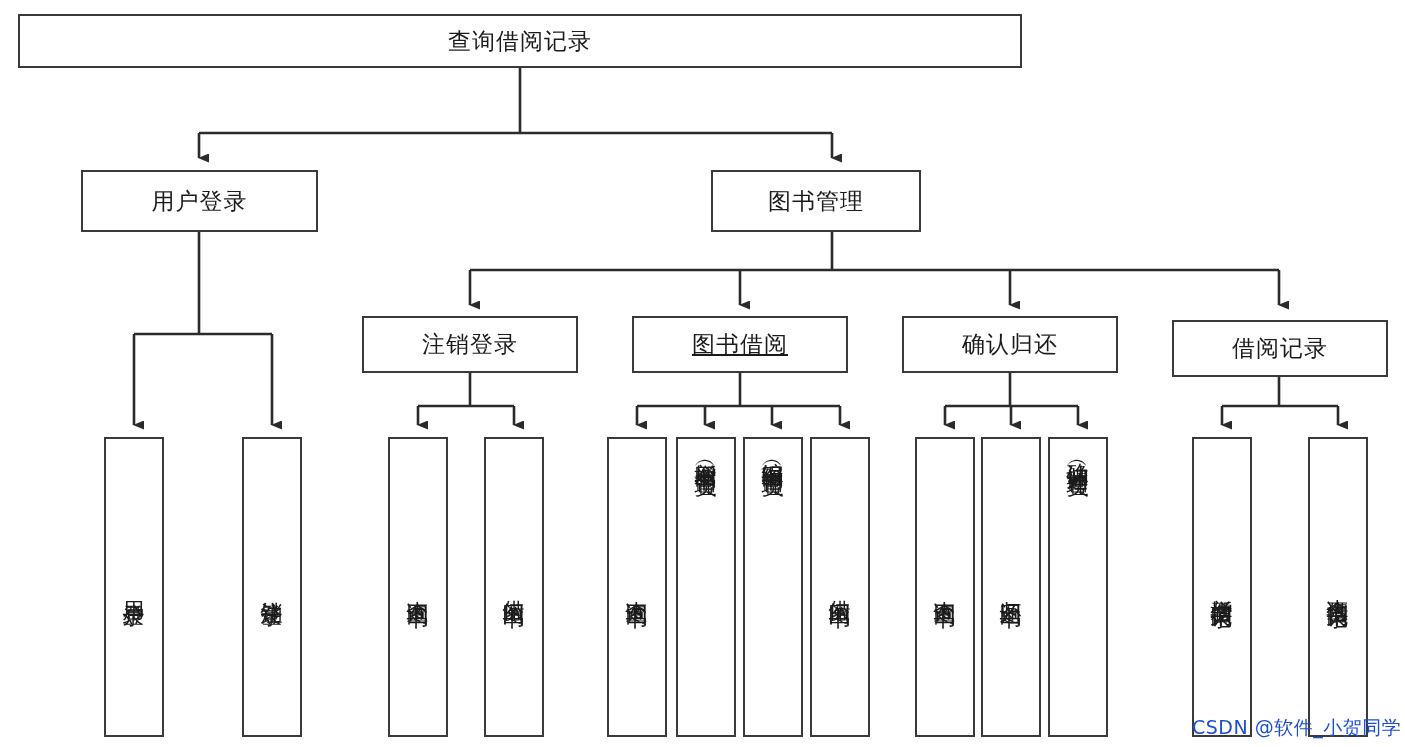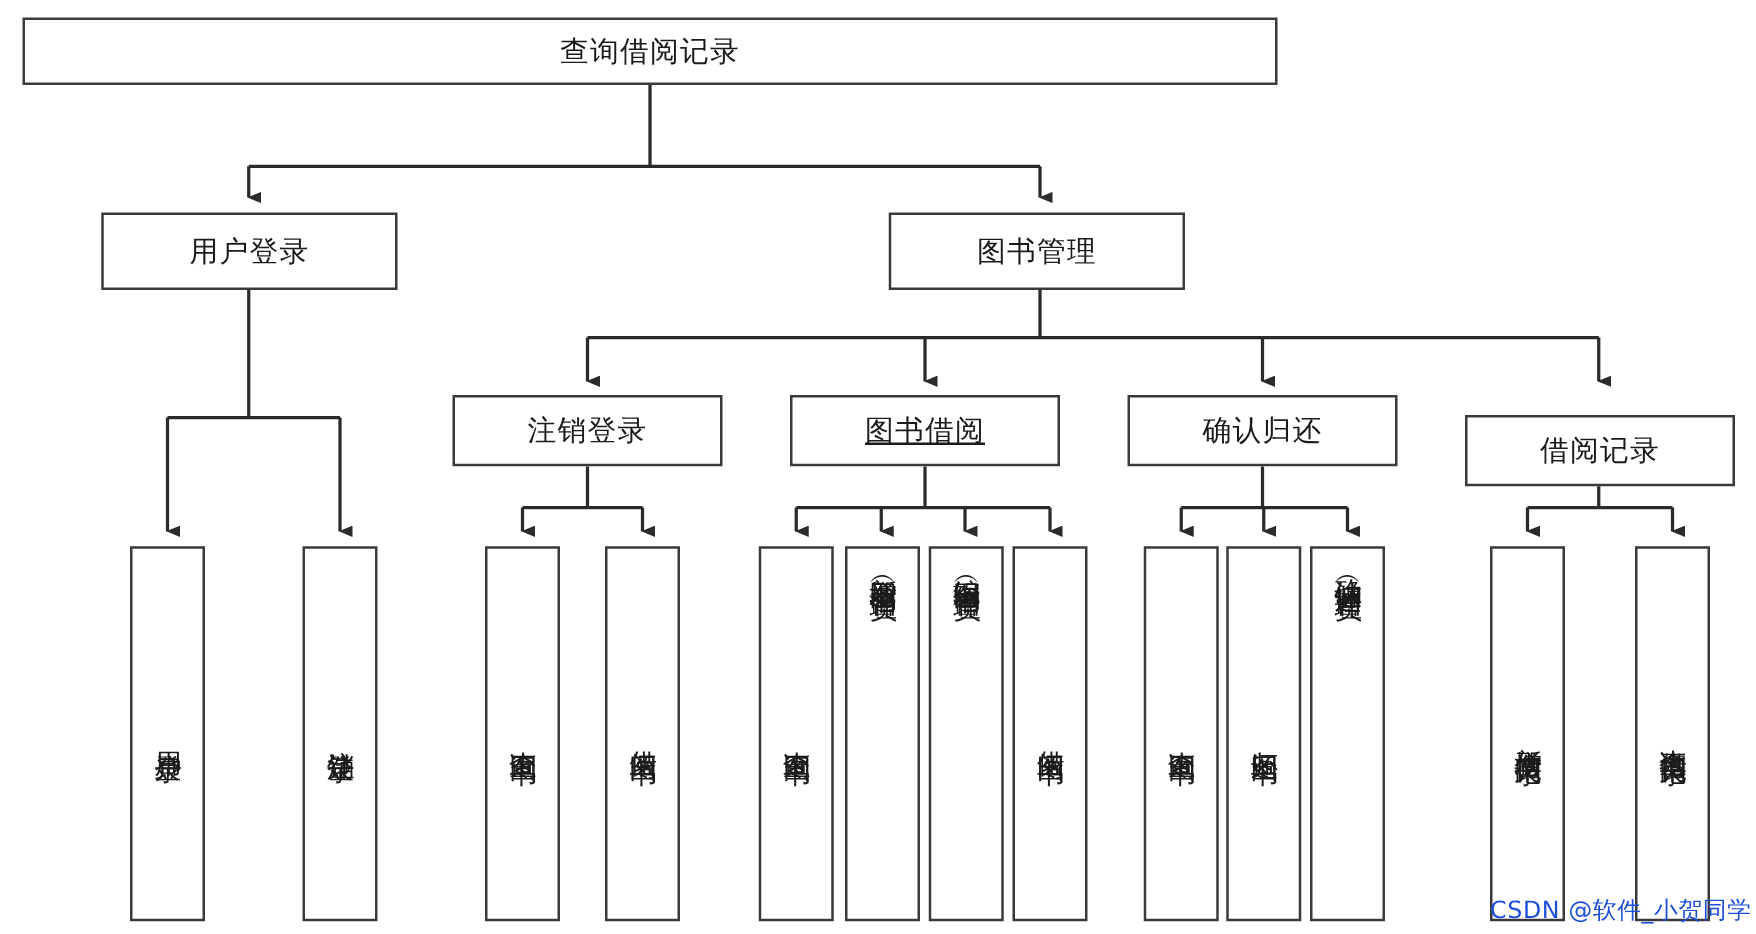--- a/index.html
+++ b/index.html
@@ -119,34 +119,34 @@
     </g>
   </svg>
 
   <div class="node horiz" style="left:18px; top:14px; width:1004px; height:54px;">
     <span>查询借阅记录</span>
   </div>
 
   <div class="node horiz" style="left:81px; top:170px; width:237px; height:62px;">
     <span>用户登录</span>
   </div>
-  <div class="node horiz" style="left:711px; top:170px; width:237px; height:62px;">
+  <div class="node horiz" style="left:711px; top:170px; width:210px; height:62px;">
     <span>图书管理</span>
   </div>
 
   <div class="node horiz" style="left:362px; top:316px; width:216px; height:57px;">
     <span>注销登录</span>
   </div>
   <div class="node horiz" style="left:632px; top:316px; width:216px; height:57px;text-decoration:underline;">
     <span>图书借阅</span>
   </div>
   <div class="node horiz" style="left:902px; top:316px; width:216px; height:57px;">
     <span>确认归还</span>
   </div>
-  <div class="node horiz" style="left:1172px; top:332px; width:216px; height:57px;">
+  <div class="node horiz" style="left:1172px; top:320px; width:216px; height:57px;">
     <span>借阅记录</span>
   </div>
 
   <div class="node vert" style="left:104px; top:437px; width:60px; height:300px;">
     <span class="vlabel">用户登录</span>
   </div>
   <div class="node vert" style="left:242px; top:437px; width:60px; height:300px;">
     <span class="vlabel">注销登录</span>
   </div>
 

